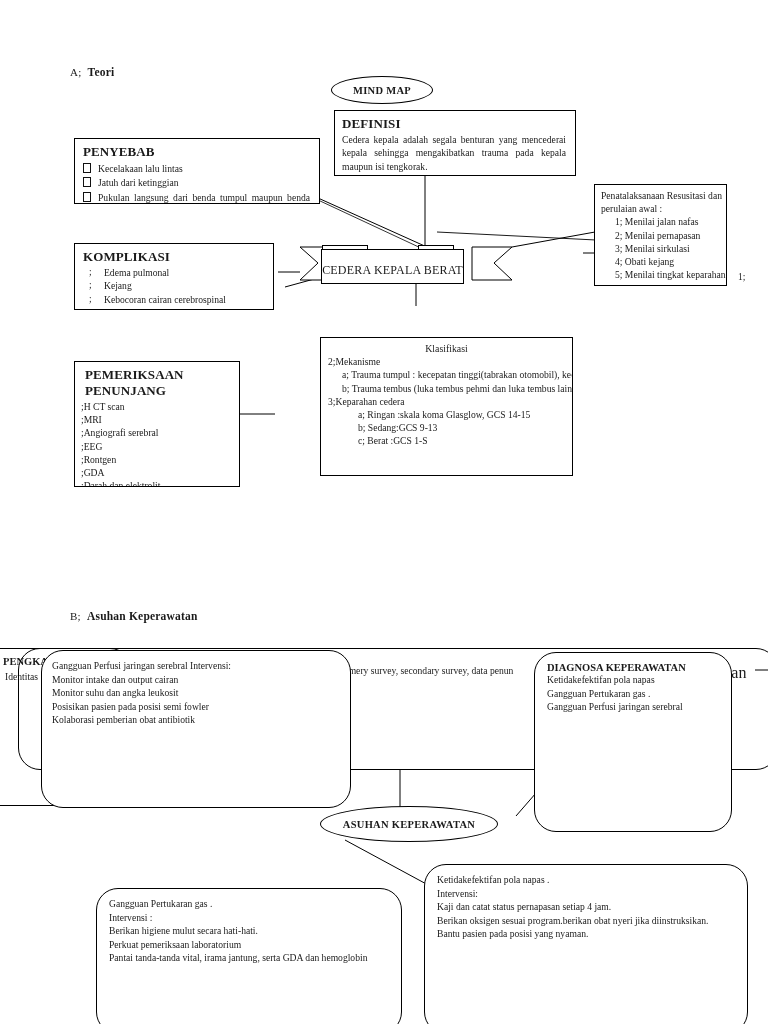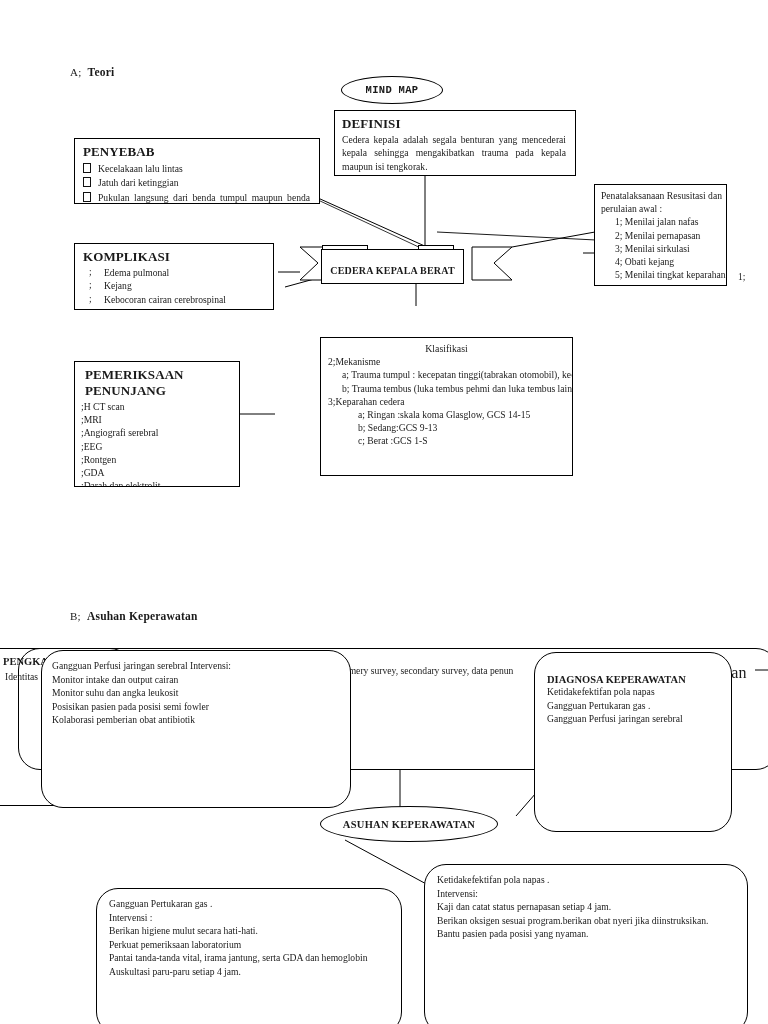--- a/index.html
+++ b/index.html
@@ -39,21 +39,21 @@
 
   .ctr{text-align:center;}
   .ind1{padding-left:14px;}
   .ind2{padding-left:30px;}
   .hang{padding-left:30px;text-indent:-16px;white-space:normal;}
 
   
   .banner{position:absolute;}
   .banner .core{position:absolute;border:1px solid #000;background:#fff;box-sizing:border-box;
     display:flex;align-items:center;justify-content:center;}
-  .banner .core span{font-weight:700;font-size:10px;letter-spacing:.2px;white-space:nowrap;margin-top:8px;}
+  .banner .core span{font-weight:400;font-size:12px;letter-spacing:.2px;white-space:nowrap;margin-top:8px;}
   .banner .tab{position:absolute;border:1px solid #000;border-bottom:none;background:#fff;box-sizing:border-box;}
   .pagenum{position:absolute;font-size:9.5px;}
   .clip{position:absolute;overflow:hidden;}
 </style>
 </head>
 <body>
 
 <div class="page">
 
   <svg class="lines" viewBox="0 0 768 1024" preserveAspectRatio="none">
@@ -85,21 +85,21 @@
     <line x1="345" y1="840" x2="430" y2="886" stroke="#000" stroke-width="1"></line>
     <line x1="399" y1="808" x2="399" y2="826" stroke="#000" stroke-width="1"></line>
     <line x1="755" y1="670" x2="768" y2="670" stroke="#000" stroke-width="1"></line>
   </svg>
 
   <div class="sec-label" style="left:70px;top:66px;">
     <span class="ltr">A;</span>
     &nbsp;<span>Teori</span>
   </div>
 
-  <div class="ellipse" style="left:341px;top:76px;width:102px;height:28px;font-family:Liberation Mono, monospace;">
+  <div class="ellipse" style="left:331px;top:76px;width:102px;height:28px;">
     <span>MIND MAP</span>
   </div>
 
   <div class="box" style="left:334px;top:110px;width:242px;height:66px;padding:5px 7px 0 7px;">
     <div class="hd">DEFINISI</div>
     <div class="justify" style="margin-top:1px;width:224px;">Cedera kepala adalah segala benturan yang mencederai kepala sehingga mengakibatkan trauma pada kepala maupun isi tengkorak.</div>
   </div>
 
   <div class="box" style="left:74px;top:138px;width:246px;height:66px;padding:5px 8px 0 8px;">
     <div class="hd">PENYEBAB</div>
@@ -211,21 +211,21 @@
   </div>
 
   <div class="rbox" style="left:41px;top:650px;width:310px;height:158px;padding:8px 10px 0 10px;">
     <div class="ln">Gangguan Perfusi jaringan serebral Intervensi:</div>
     <div class="ln">Monitor intake dan output cairan</div>
     <div class="ln">Monitor suhu dan angka leukosit</div>
     <div class="ln">Posisikan pasien pada posisi semi fowler</div>
     <div class="ln">Kolaborasi pemberian obat antibiotik</div>
   </div>
 
-  <div class="rbox" style="left:534px;top:652px;width:198px;height:180px;padding:21px 12px 0 12px;">
+  <div class="rbox" style="left:534px;top:652px;width:198px;height:180px;padding:9px 12px 0 12px;">
     <div class="hd">DIAGNOSA KEPERAWATAN</div>
     <div class="ln">Ketidakefektifan pola napas</div>
     <div class="ln">Gangguan Pertukaran gas .</div>
     <div class="ln">Gangguan Perfusi jaringan serebral</div>
   </div>
 
   <div class="ellipse" style="left:320px;top:806px;width:178px;height:36px;">
     <span>ASUHAN KEPERAWATAN</span>
   </div>
 
@@ -236,16 +236,15 @@
     <div class="ln">Berikan oksigen sesuai program.berikan obat nyeri jika diinstruksikan.</div>
     <div class="ln">Bantu pasien pada posisi yang nyaman.</div>
   </div>
 
   <div class="rbox" style="left:96px;top:888px;width:306px;height:146px;padding:8px 12px 0 12px;">
     <div class="ln">Gangguan Pertukaran gas .</div>
     <div class="ln">Intervensi :</div>
     <div class="ln">Berikan higiene mulut secara hati-hati.</div>
     <div class="ln">Perkuat pemeriksaan laboratorium</div>
     <div class="ln">Pantai tanda-tanda vital, irama jantung, serta GDA dan hemoglobin</div>
-    <div class="ln">Auskultasi paru-paru setiap 4 jam.</div>
   </div>
 
 </div>
 
 </body></html>

